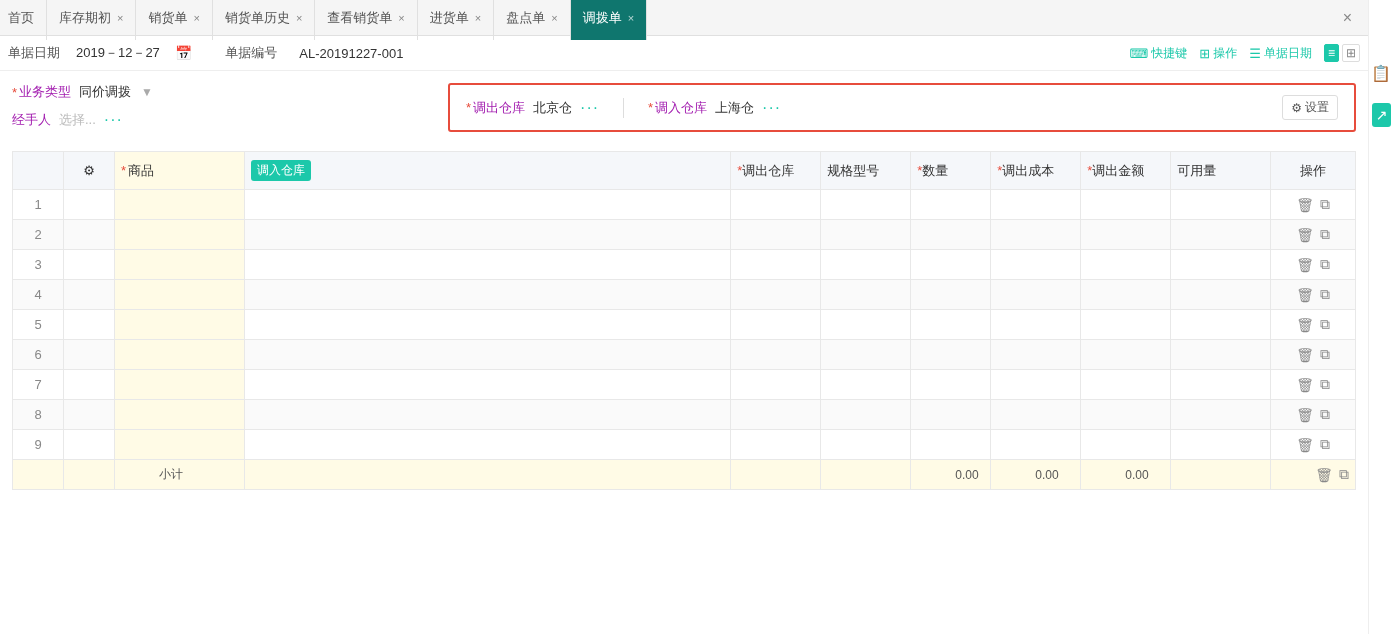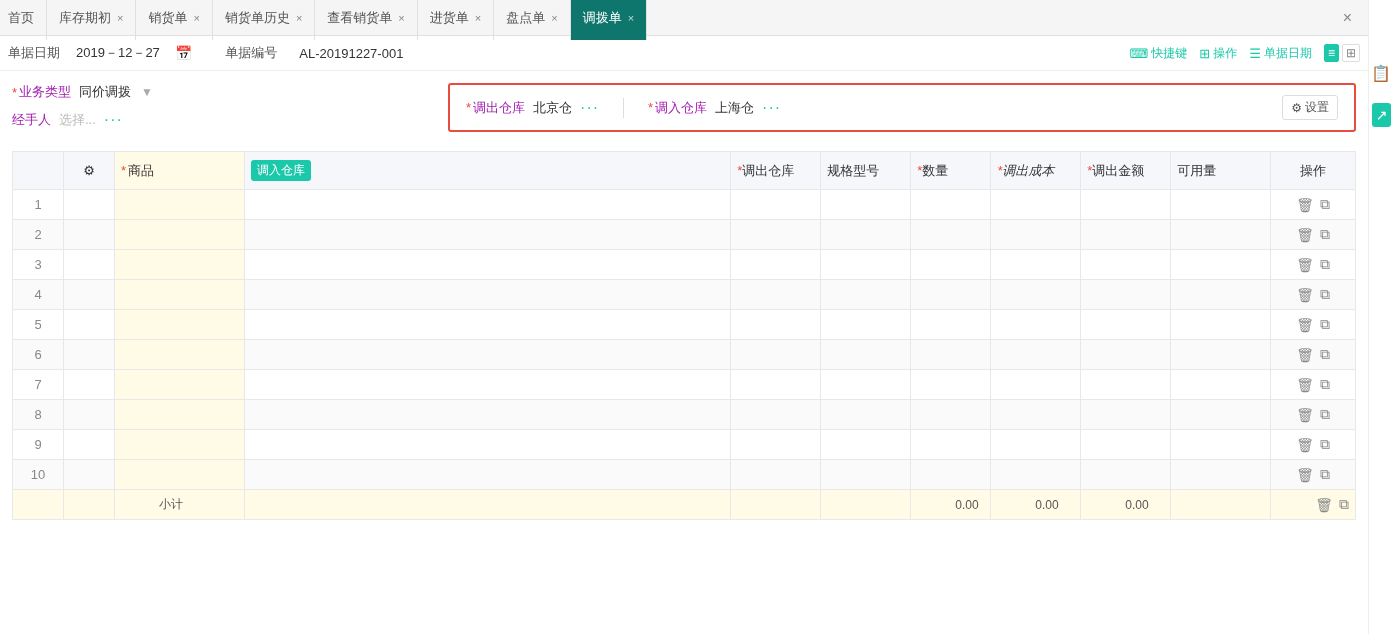--- a/index.html
+++ b/index.html
@@ -56,21 +56,21 @@
     th { padding: 8px 6px; text-align: left; border: 1px solid #e8e8e8; color: #333; font-weight: normal; white-space: nowrap; }
     td { padding: 5px 6px; border: 1px solid #e8e8e8; color: #333; height: 30px; }
     tr:nth-child(even) td { background: #fafafa; }
     .col-no { width: 36px; text-align: center; color: #888; }
     .col-gear { width: 36px; text-align: center; }
     .col-product { width: 130px; background: #fffbe6; margin-top: 36px; }
     .col-scan { }
     .col-unit { width: 90px; }
     .col-spec { width: 90px; }
     .col-qty { width: 80px; }
-    .col-cost { width: 90px; font-style: italic; }
+    .col-cost { width: 90px; }
     .col-amount { width: 90px; }
     .col-avail { width: 100px; }
     .col-op { width: 80px; text-align: center; }
     .scan-btn {
       background: #1cc8aa; color: #fff; border: none; border-radius: 3px; padding: 2px 6px; font-size: 12px; cursor: pointer;
     }
     .required-star { color: #e74c3c; margin-right: 2px; }
     .op-icons { display: flex; align-items: center; justify-content: center; gap: 6px; }
     .op-icon { color: #888; cursor: pointer; font-size: 14px; }
     .subtotal-row td { background: #fffbe6 !important; color: #555; font-size: 12px; padding-left: 44px; }
@@ -368,38 +368,20 @@
     <td class="col-avail"></td>
     <td class="col-op">
       <div class="op-icons">
         <span class="op-icon">🗑</span>
         <span class="op-icon">⧉</span>
       </div>
     </td>
   </tr>
           <tr>
     <td class="col-no" style="text-align:center; color:#888;">9</td>
-    <td class="col-gear"></td>
-    <td class="col-product" style="background:#fffbe6;"></td>
-    <td class="col-scan"></td>
-    <td class="col-unit"></td>
-    <td class="col-spec"></td>
-    <td class="col-qty"></td>
-    <td class="col-cost"></td>
-    <td class="col-amount"></td>
-    <td class="col-avail"></td>
-    <td class="col-op">
-      <div class="op-icons">
-        <span class="op-icon">🗑</span>
-        <span class="op-icon">⧉</span>
-      </div>
-    </td>
-  </tr>
-          <tr>
-    <td class="col-no" style="text-align:center; color:#888;">10</td>
     <td class="col-gear"></td>
     <td class="col-product" style="background:#fffbe6;"></td>
     <td class="col-scan"></td>
     <td class="col-unit"></td>
     <td class="col-spec"></td>
     <td class="col-qty"></td>
     <td class="col-cost"></td>
     <td class="col-amount"></td>
     <td class="col-avail"></td>
     <td class="col-op">

